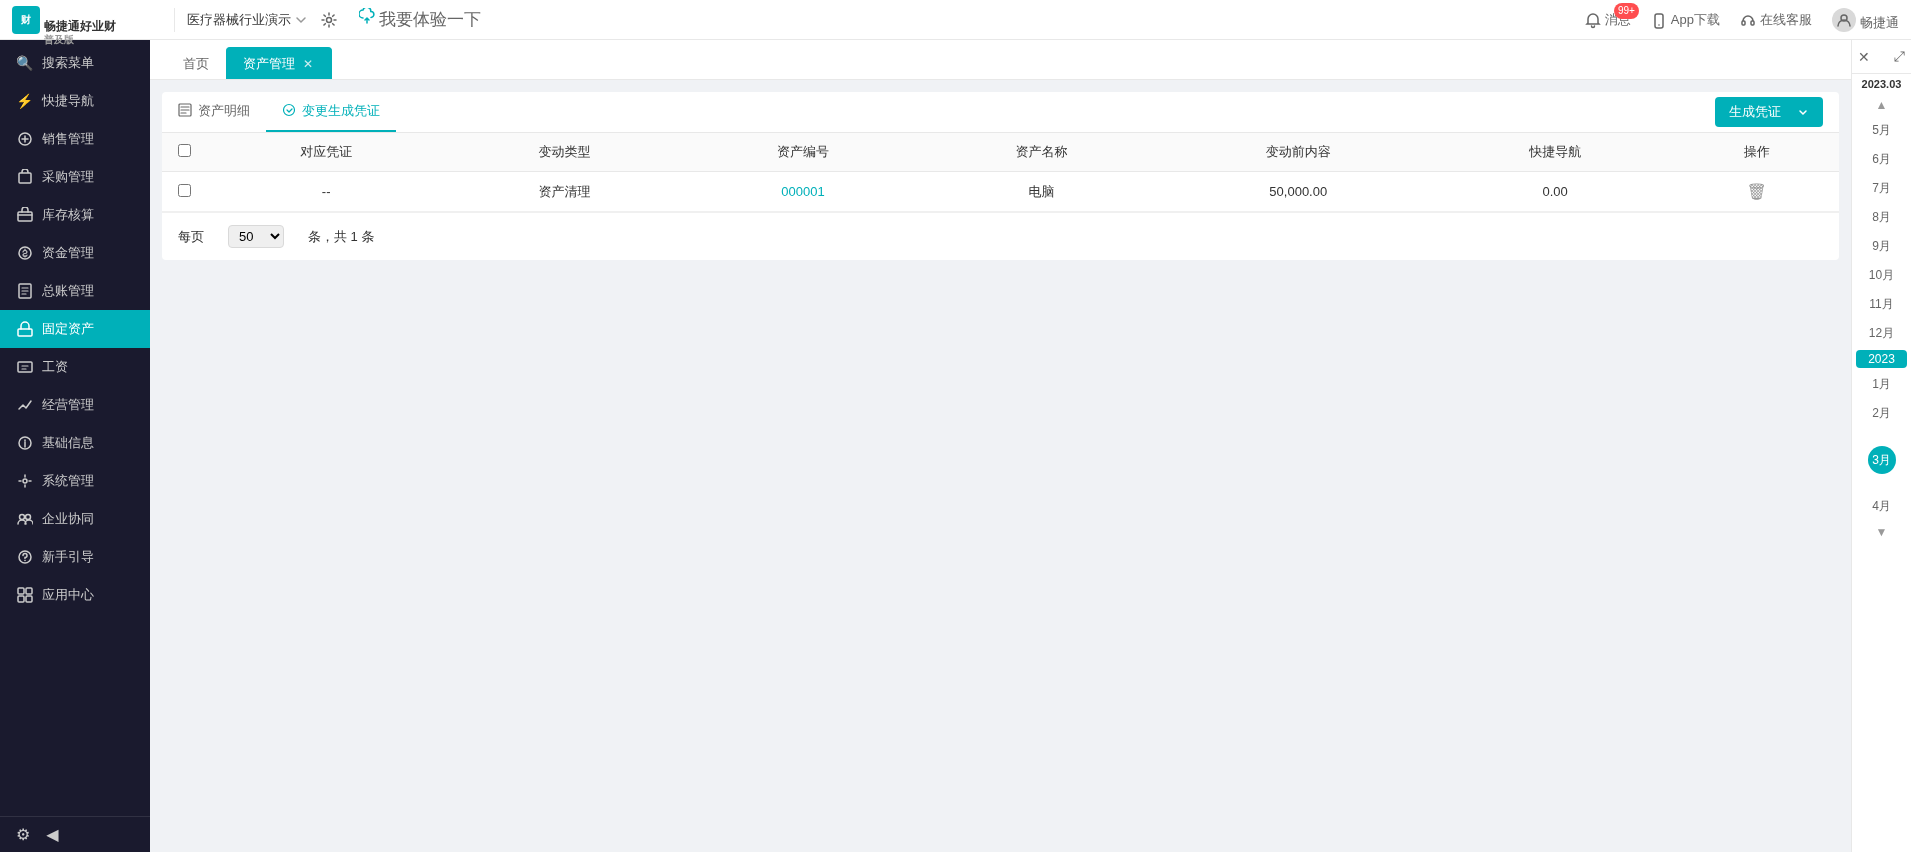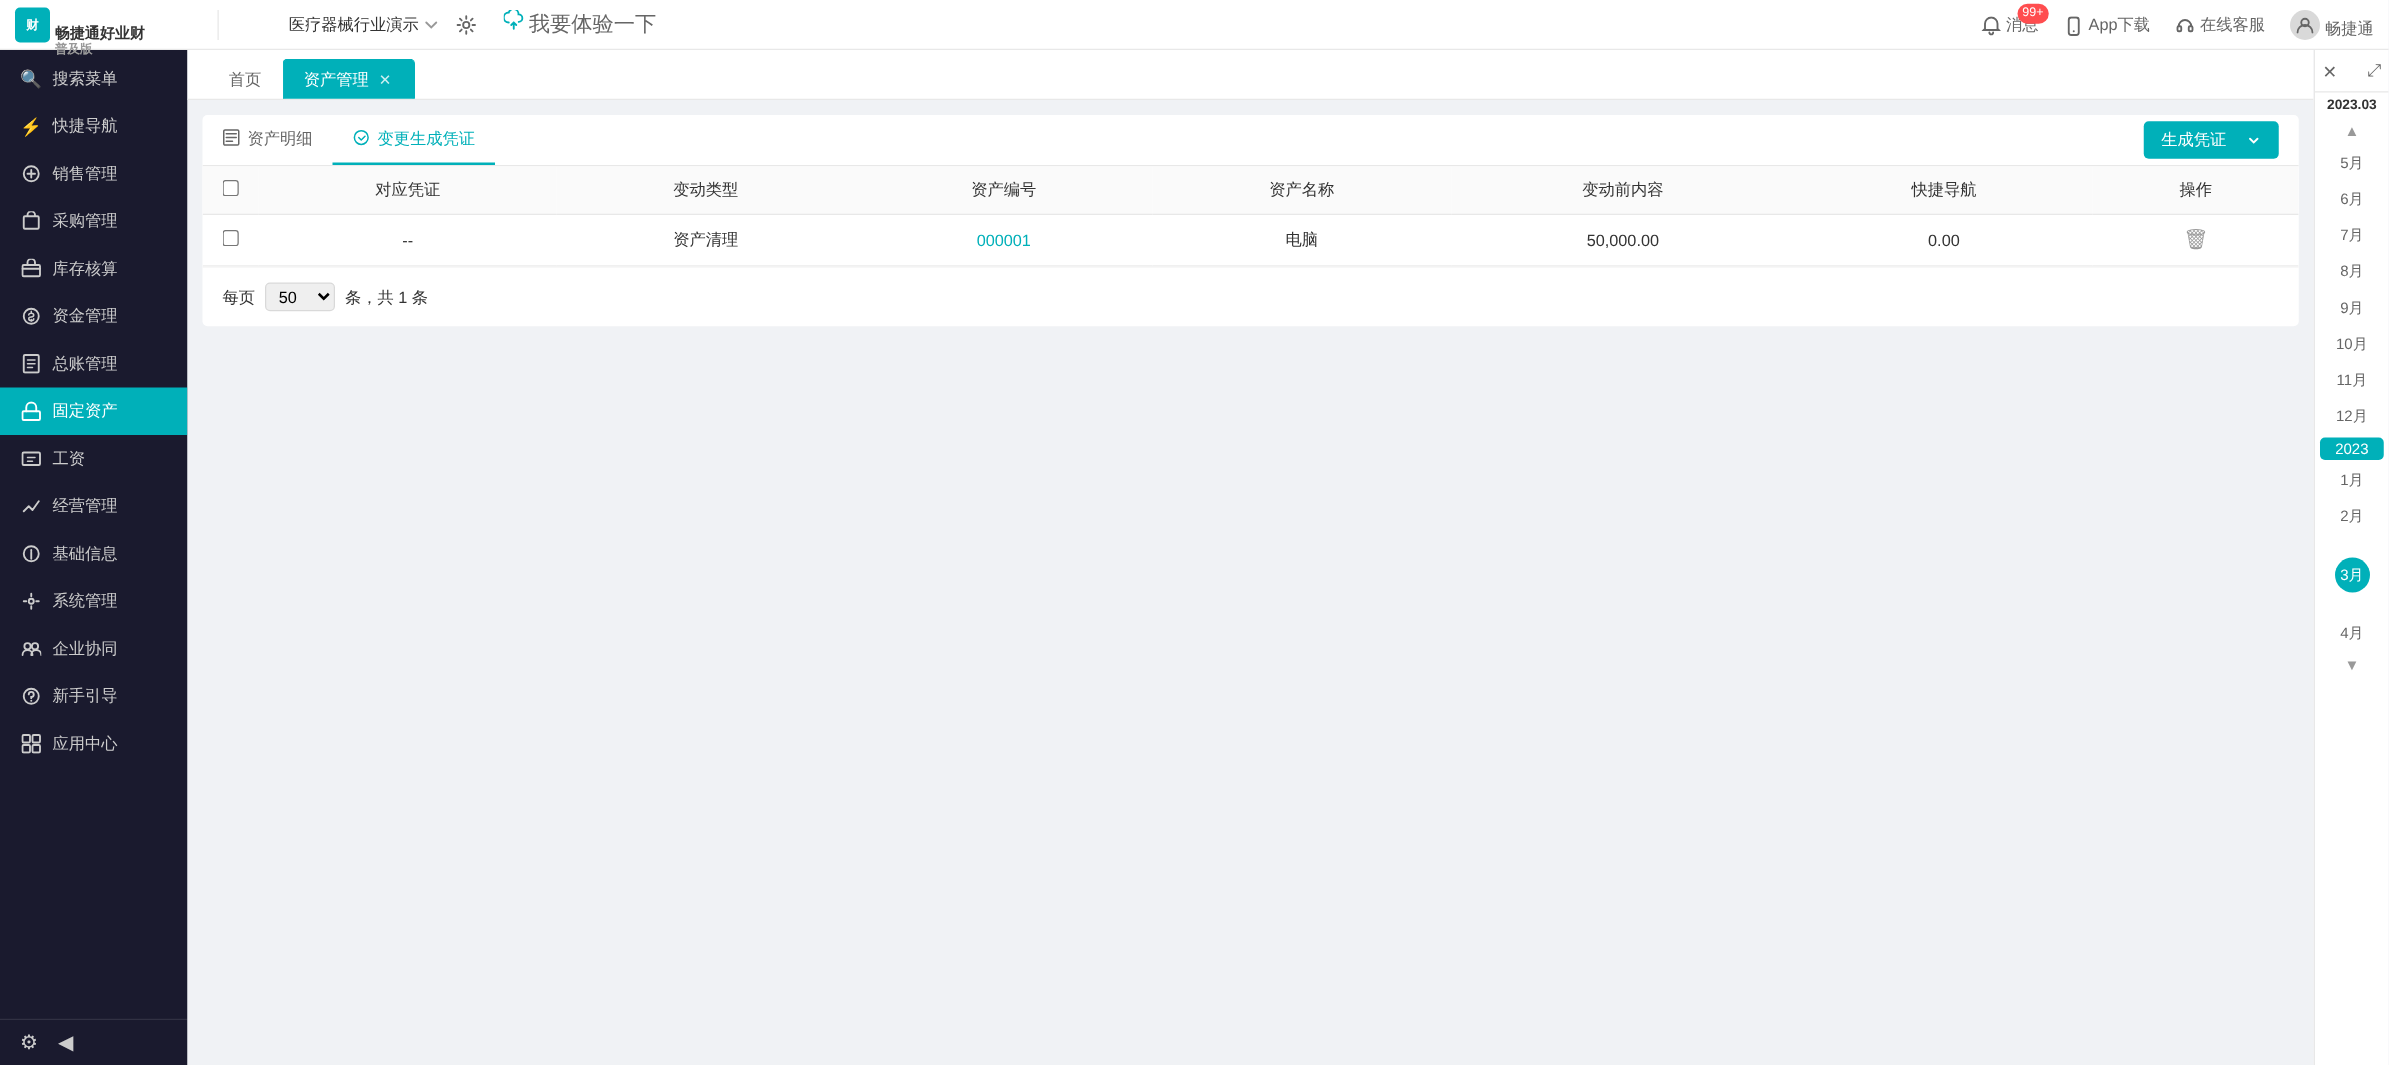--- a/index.html
+++ b/index.html
@@ -4,21 +4,21 @@
   <style>
     * { margin: 0; padding: 0; box-sizing: border-box; }
     body { font-family: 'Microsoft YaHei', 'PingFang SC', sans-serif; font-size: 13px; background: #f0f2f5; display: flex; flex-direction: column; height: 852px; width: 1911px; overflow: hidden; }
 
     
     .header { height: 40px; background: #fff; display: flex; align-items: center; padding: 0 12px; border-bottom: 1px solid #e8e8e8; flex-shrink: 0; z-index: 10; }
     .header-logo { display: flex; align-items: center; width: 150px; color: #333; font-size: 12px; font-weight: bold; gap: 4px; }
     .header-logo-icon { width: 28px; height: 28px; background: #00b0b9; border-radius: 4px; display: flex; align-items: center; justify-content: center; color: #fff; font-size: 10px; font-weight: bold; }
     .header-logo-text { display: flex; flex-direction: column; line-height: 1.2; margin-top: 26px; }
     .header-logo-sub { font-size: 10px; color: #999; }
-    .header-company { display: flex; align-items: center; gap: 4px; color: #333; font-size: 13px; cursor: pointer; margin-left: 44px; }
+    .header-company { display: flex; align-items: center; gap: 4px; color: #333; font-size: 13px; cursor: pointer; }
     .header-company svg { color: #999; }
     .header-settings { width: 28px; height: 28px; display: flex; align-items: center; justify-content: center; cursor: pointer; color: #666; margin-left: 8px; }
     .header-experience { display: flex; align-items: flex-start; gap: 4px; color: #666; margin-left: 16px; cursor: pointer; font-size: 17px; }
     .header-right { margin-left: auto; display: flex; align-items: center; gap: 20px; }
     .header-right-item { display: flex; align-items: flex-end; gap: 4px; color: #666; cursor: pointer; font-size: 13px; position: relative; }
     .badge { background: #ff4d4f; color: #fff; font-size: 10px; border-radius: 10px; padding: 0 4px; min-width: 16px; height: 16px; display: flex; align-items: center; justify-content: center; position: absolute; top: -8px; right: -8px; }
     .avatar { width: 24px; height: 24px; background: #d9d9d9; border-radius: 50%; display: flex; align-items: center; justify-content: center; color: #666; font-size: 10px; }
 
     
     .main-layout { display: flex; flex: 1; overflow: hidden; }
@@ -60,21 +60,21 @@
     .table-container { overflow-x: auto; }
     table { width: 100%; border-collapse: collapse; }
     thead tr { background: #fafafa; }
     th { padding: 10px 16px; text-align: center; color: #333; font-weight: normal; font-size: 13px; border-bottom: 1px solid #e8e8e8; white-space: nowrap; }
     td { padding: 10px 16px; text-align: center; color: #333; font-size: 13px; border-bottom: 1px solid #f0f0f0; }
     .checkbox-cell { width: 40px; }
     input[type=checkbox] { cursor: pointer; }
     .op-icon { color: #999; cursor: pointer; font-size: 16px; }
 
     
-    .pagination { display: flex; align-items: center; padding: 12px 16px; border-top: 1px solid #f0f0f0; gap: 8px; font-size: 13px; color: #333; }
+    .pagination { display: flex; align-items: center; padding: 12px 16px; border-top: 1px solid #f0f0f0; gap: 24px; font-size: 13px; color: #333; }
     .page-size-select { border: 1px solid #d9d9d9; border-radius: 4px; padding: 2px 6px; font-size: 13px; cursor: pointer; }
 
     
     .right-panel { width: 40px; background: #fff; border-left: 1px solid #e8e8e8; display: flex; flex-direction: column; flex-shrink: 0; position: relative; }
     .right-panel-header { display: flex; align-items: center; justify-content: space-between; padding: 8px 6px; border-bottom: 1px solid #e8e8e8; }
     .right-panel-close { cursor: pointer; color: #666; font-size: 14px; }
     .right-panel-expand { cursor: pointer; color: #666; font-size: 14px; }
     .month-item { padding: 6px 4px; text-align: center; cursor: pointer; font-size: 12px; color: #666; }
     .month-item.active-month { background: #00b0b9; color: #fff; border-radius: 50%; width: 28px; height: 28px; display: flex; align-items: center; justify-content: center; margin: 18px auto; }
     .right-scroll-up, .right-scroll-down { display: flex; align-items: center; justify-content: center; padding: 4px; color: #999; cursor: pointer; font-size: 12px; }

